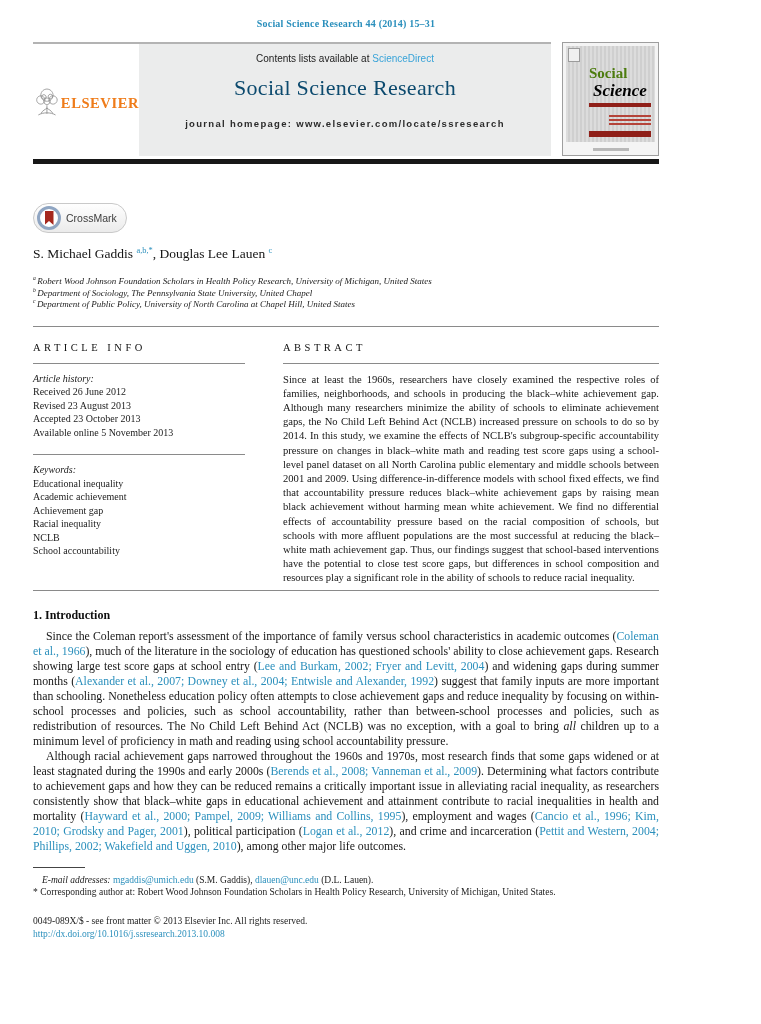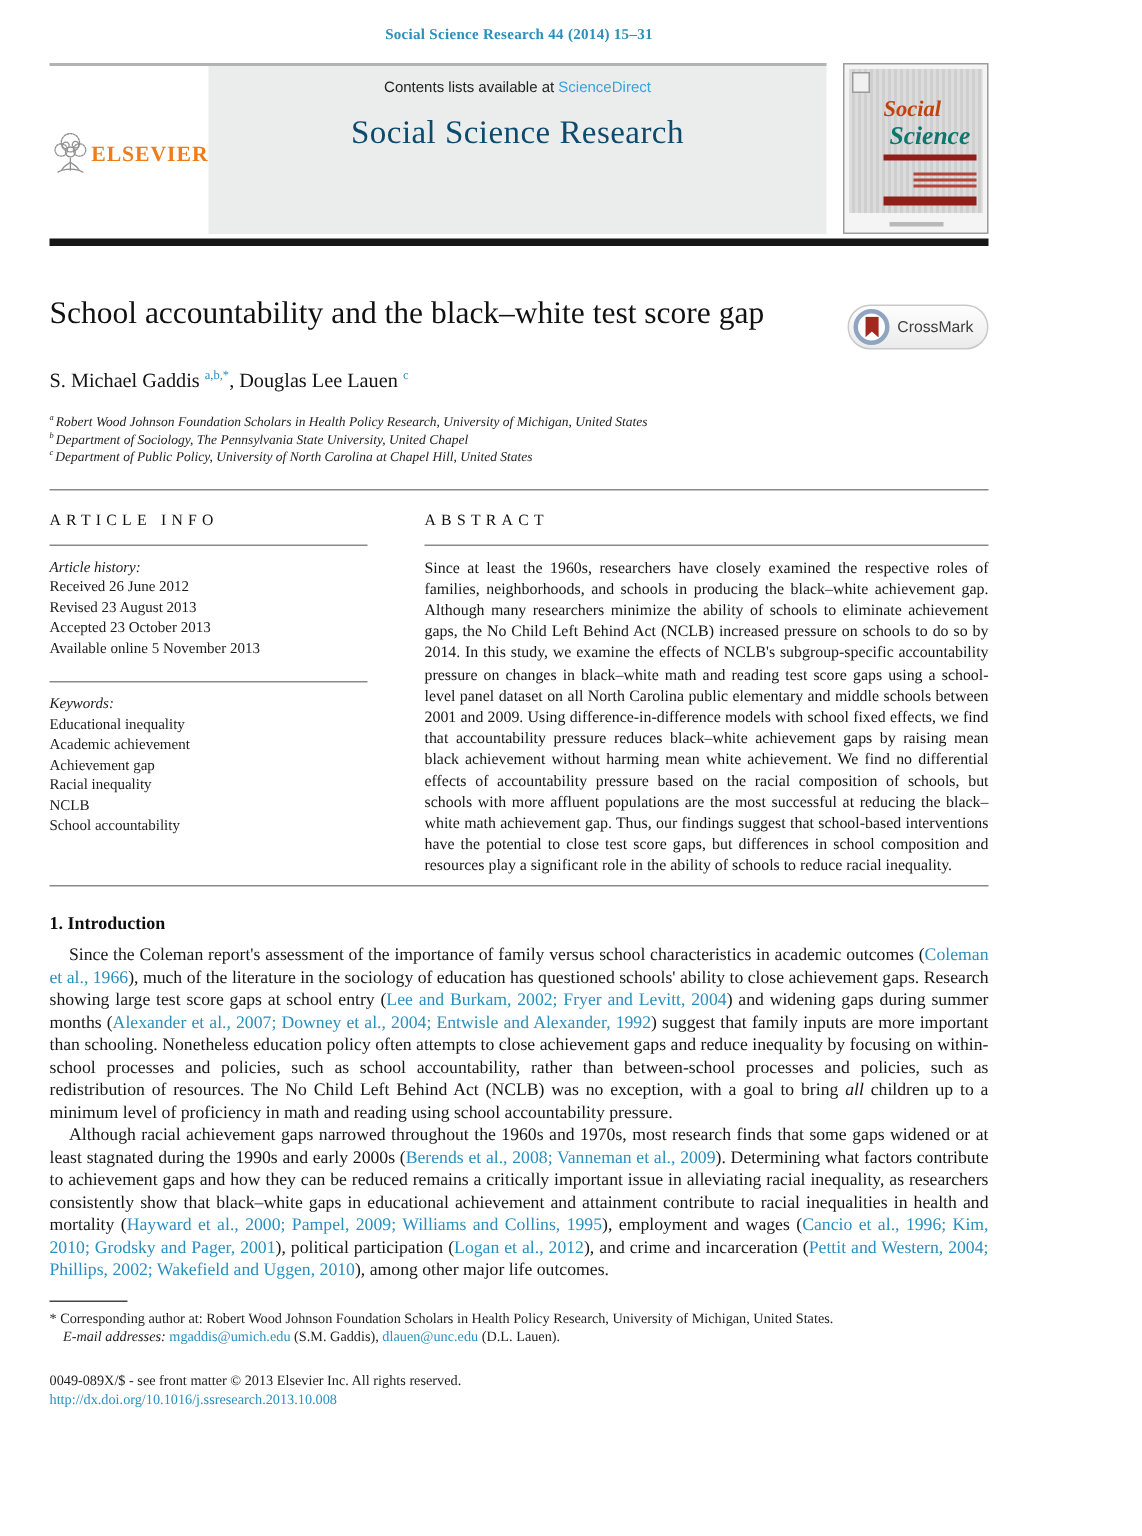--- a/index.html
+++ b/index.html
@@ -24,22 +24,22 @@
   .banner{flex:1;background:#ebecec;text-align:center;padding-top:9px;}
   .contents-line{font-family:"Liberation Sans","DejaVu Sans",sans-serif;font-size:10px;color:#222;}
   .sd-link{color:var(--sd);}
   .journal-name{font-size:22px;letter-spacing:.3px;color:#0c4a6e;margin-top:11px;}
   .homepage-line{font-family:"Liberation Sans","DejaVu Sans",sans-serif;font-size:9.5px;font-weight:bold;letter-spacing:1.3px;color:#2b2b2b;margin-top:17px;}
 
   .cover{width:97px;height:114px;margin-left:11px;border:1px solid #9e9e9e;position:relative;background:#f4f4f4;overflow:hidden;}
   .cover-img{position:absolute;left:3px;right:3px;top:3px;bottom:13px;
     background:repeating-linear-gradient(90deg,#dcdcdc 0 2px,#cfcfcf 2px 4px),linear-gradient(#e6e6e6,#d8d8d8);}
   .cover-logo{position:absolute;left:5px;top:5px;width:12px;height:14px;background:#f0f0f0;border:1px solid #9b9b9b;}
-  .cover-title1{position:absolute;left:26px;top:22px;font-style:italic;font-weight:bold;color:#c2410c;font-size:15px;}
-  .cover-title2{position:absolute;left:30px;top:38px;font-style:italic;font-weight:bold;color:#0f766e;font-size:17px;}
+  .cover-title1{position:absolute;left:26px;top:22px;font-weight:bold;color:#4d7c0f;font-size:15px;}
+  .cover-title2{position:absolute;left:30px;top:38px;font-style:italic;font-weight:bold;color:#000000;font-size:17px;}
   .cover-bar{position:absolute;left:26px;top:60px;width:62px;height:4px;background:#8f1f18;}
   .cover-lines{position:absolute;left:46px;top:72px;width:42px;}
   .cover-lines span{display:block;height:2px;background:#b5443a;margin-bottom:2px;}
   .cover-footbar{position:absolute;left:26px;bottom:18px;width:62px;height:6px;background:#8f1f18;}
   .cover-bottom{position:absolute;left:30px;bottom:4px;width:36px;height:3px;background:#b9b9b9;}
 
   .black-bar{height:5px;background:#171717;margin-top:3px;}
 
   .title-row{display:flex;justify-content:space-between;align-items:flex-start;margin-top:31px;}
   .title{font-size:21px;line-height:26px;font-weight:normal;color:#111;max-width:575px;}
@@ -107,20 +107,21 @@
               <path d="M13 65 C23 59 41 59 51 65"></path>
             </g>
           </svg>
           <div class="elsevier-word">ELSEVIER</div>
         </div>
         <div class="banner">
           <div class="contents-line">
             <span>Contents lists available at </span><span class="sd-link">ScienceDirect</span>
           </div>
           <div class="journal-name">Social Science Research</div>
+          <div class="homepage-line">journal homepage: www.elsevier.com/locate/ssresearch</div>
         </div>
       </div>
     </div>
 
     <div class="cover">
       <div class="cover-img"></div>
       <div class="cover-logo"></div>
       <div class="cover-title1">Social</div>
       <div class="cover-title2">Science</div>
       <div class="cover-bar"></div>
@@ -130,21 +131,20 @@
           <span></span>
         </div>
       <div class="cover-footbar"></div>
       <div class="cover-bottom"></div>
     </div>
   </div>
 
   <div class="black-bar"></div>
 
   <div class="title-row">
-    <h1 class="title">School accountability and the black–white test score gap</h1>
     <div class="crossmark">
       <span class="cm-circle">
           <span class="cm-bookmark"></span>
         </span>
       <span class="cm-label">CrossMark</span>
     </div>
   </div>
 
   <div class="authors"><span>S. Michael Gaddis </span><span class="tlink sup2">a,b,*</span><span>, Douglas Lee Lauen </span><span class="tlink sup2">c</span></div>
 
@@ -183,22 +183,22 @@
   </div>
 
   <div class="rule-full" style="margin-top:4px;"></div>
 
   <h2 class="intro-heading">1. Introduction</h2>
   <p class="body-para"><span>Since the Coleman report's assessment of the importance of family versus school characteristics in academic outcomes (</span><span class="tlink">Coleman et al., 1966</span><span>), much of the literature in the sociology of education has questioned schools' ability to close achievement gaps. Research showing large test score gaps at school entry (</span><span class="tlink">Lee and Burkam, 2002; Fryer and Levitt, 2004</span><span>) and widening gaps during summer months (</span><span class="tlink">Alexander et al., 2007; Downey et al., 2004; Entwisle and Alexander, 1992</span><span>) suggest that family inputs are more important than schooling. Nonetheless education policy often attempts to close achievement gaps and reduce inequality by focusing on within-school processes and policies, such as school accountability, rather than between-school processes and policies, such as redistribution of resources. The No Child Left Behind Act (NCLB) was no exception, with a goal to bring </span><span class="it">all</span><span> children up to a minimum level of proficiency in math and reading using school accountability pressure.</span></p>
   <p class="body-para"><span>Although racial achievement gaps narrowed throughout the 1960s and 1970s, most research finds that some gaps widened or at least stagnated during the 1990s and early 2000s (</span><span class="tlink">Berends et al., 2008; Vanneman et al., 2009</span><span>). Determining what factors contribute to achievement gaps and how they can be reduced remains a critically important issue in alleviating racial inequality, as researchers consistently show that black–white gaps in educational achievement and attainment contribute to racial inequalities in health and mortality (</span><span class="tlink">Hayward et al., 2000; Pampel, 2009; Williams and Collins, 1995</span><span>), employment and wages (</span><span class="tlink">Cancio et al., 1996; Kim, 2010; Grodsky and Pager, 2001</span><span>), political participation (</span><span class="tlink">Logan et al., 2012</span><span>), and crime and incarceration (</span><span class="tlink">Pettit and Western, 2004; Phillips, 2002; Wakefield and Uggen, 2010</span><span>), among other major life outcomes.</span></p>
 
   <div class="footnote">
     <div class="fn-rule"></div>
+    <div class="fn-line"><span class="it">E-mail addresses: </span><span class="tlink">mgaddis@umich.edu</span><span> (S.M. Gaddis), </span><span class="tlink">dlauen@unc.edu</span><span> (D.L. Lauen).</span></div>
     <div class="fn-line first"><span>* Corresponding author at: Robert Wood Johnson Foundation Scholars in Health Policy Research, University of Michigan, United States.</span></div>
-    <div class="fn-line"><span class="it">E-mail addresses: </span><span class="tlink">mgaddis@umich.edu</span><span> (S.M. Gaddis), </span><span class="tlink">dlauen@unc.edu</span><span> (D.L. Lauen).</span></div>
   </div>
 
   <div class="bottom-meta">
     <div>0049-089X/$ - see front matter © 2013 Elsevier Inc. All rights reserved.</div>
     <div class="tlink">http://dx.doi.org/10.1016/j.ssresearch.2013.10.008</div>
   </div>
 
 </div>
 
 </body></html>

